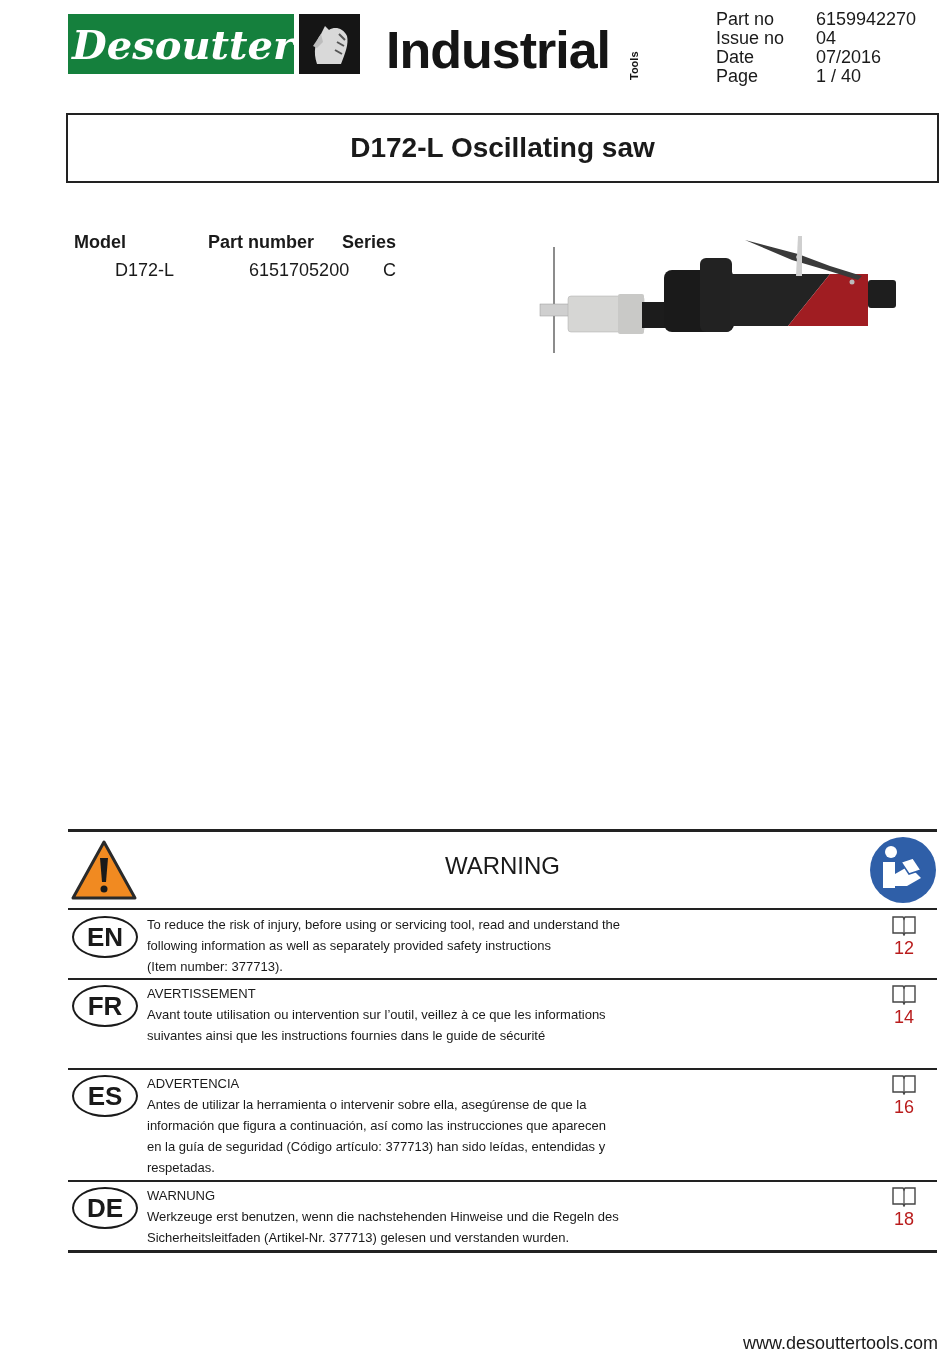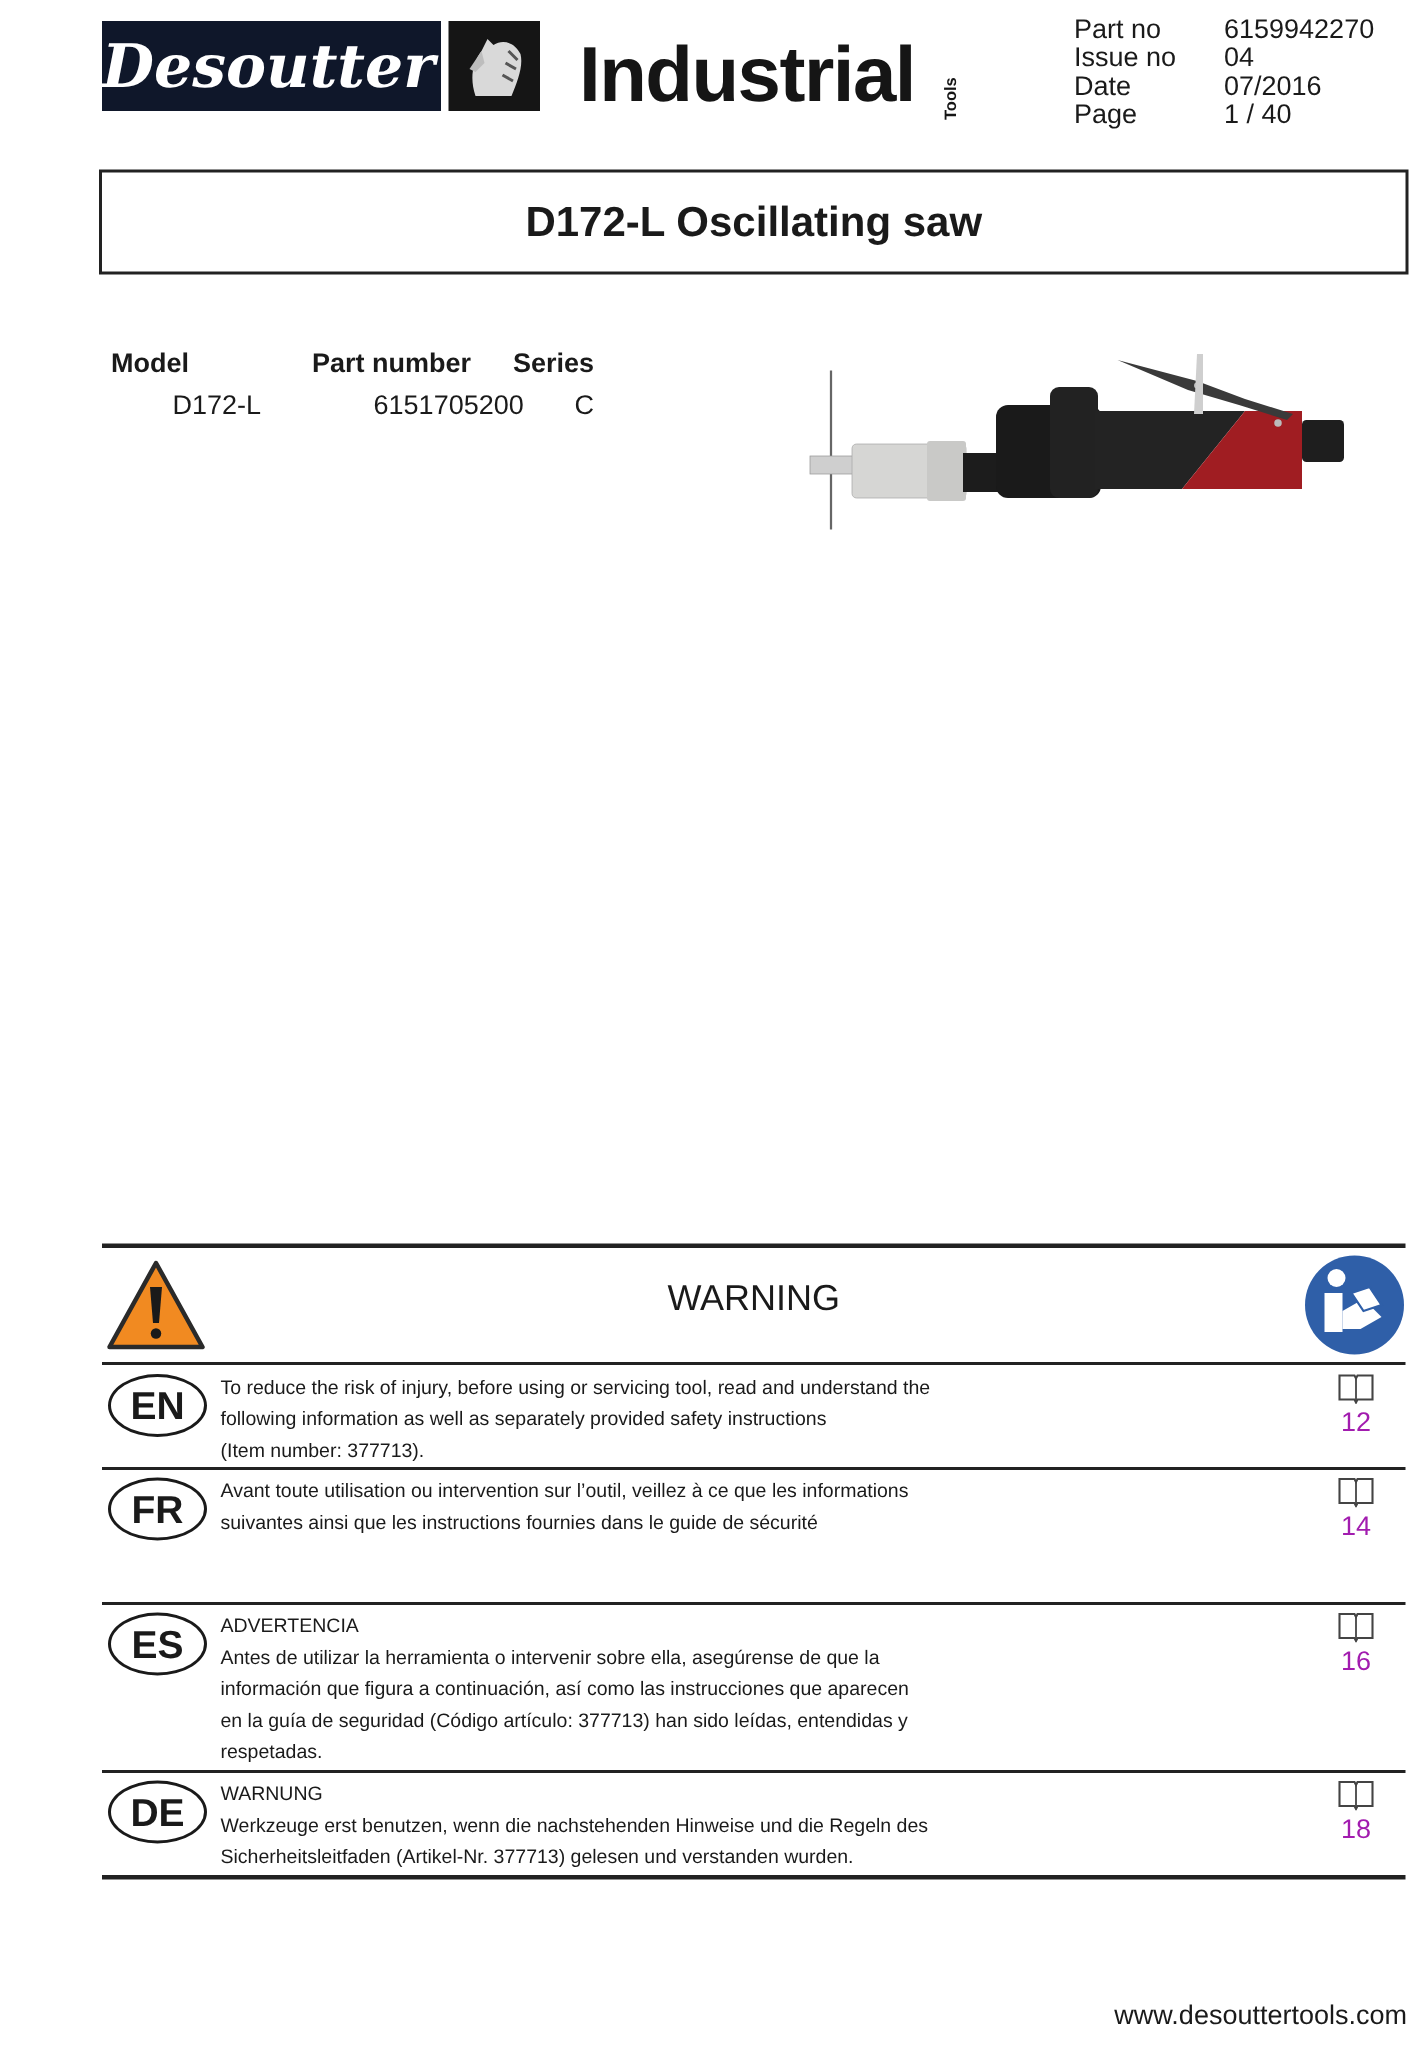--- a/index.html
+++ b/index.html
@@ -1,22 +1,22 @@
 <!DOCTYPE html>
 <html><head>
 <meta charset="utf-8">
 <style>
   html, body { margin:0; padding:0; background:#ffffff; }
   body { width:950px; height:1364px; position:relative; overflow:hidden;
          font-family:"Liberation Sans", sans-serif; color:#1a1a1a; }
   .abs { position:absolute; }
 
   
-  .brand-red { left:68px; top:14px; width:226px; height:60px; background:#0f172a;
-               display:flex; align-items:center; justify-content:flex-start; }
+  .brand-red { left:68px; top:14px; width:226px; height:60px; background:#15803d;
+               display:flex; align-items:center; justify-content:flex-end; }
   .brand-red span { font-family:"DejaVu Serif", serif; font-style:italic; font-weight:bold;
                color:#ffffff; font-size:40px; letter-spacing:0px; }
   .brand-horse { left:299px; top:14px; width:61px; height:60px; background:#151515; }
   .industrial { left:386px; top:22px; font-family:"Liberation Sans", sans-serif; font-weight:bold;
                font-size:52px; color:#151515; letter-spacing:-1px; line-height:56px; }
   .tools-vert { left:624px; top:32px; width:20px; height:42px; }
   .tools-vert span { display:block; transform:rotate(-90deg) translate(-8px, 0px); transform-origin:left top;
                position:absolute; left:4px; top:40px; font-weight:bold; font-size:11px; color:#151515; }
 
   
@@ -44,21 +44,21 @@
   .hr { position:absolute; left:68px; width:869px; background:#222; }
   .warn-title { left:68px; top:852px; width:869px; text-align:center; font-size:24px; font-weight:normal; color:#1a1a1a; }
   .tri { left:70px; top:838px; width:68px; height:64px; }
   .readman { left:869px; top:836px; width:68px; height:68px; }
 
   .lang-row { position:absolute; left:68px; width:869px; }
   .lang-badge { position:absolute; left:4px; width:62px; height:38px; border:2px solid #1a1a1a; border-radius:50%;
                 display:flex; align-items:center; justify-content:center; font-weight:bold; font-size:26px; }
   .lang-text { position:absolute; left:79px; width:700px; font-size:13px; line-height:21px; color:#1a1a1a; }
   .lang-text .heading { display:block; }
-  .lang-ref { position:absolute; left:818px; width:36px; text-align:center; font-size:18px; color:#a21caf; }
+  .lang-ref { position:absolute; left:818px; width:36px; text-align:center; font-size:18px; color:#b91c1c; }
   .book { display:block; margin:0 auto 2px auto; width:26px; height:22px; }
 
   .footer-url { right:12px; top:1333px; font-size:18px; color:#1a1a1a; }
 </style>
 </head>
 <body>
 
 <div class="abs brand-red">
   <span>Desoutter</span>
 </div>
@@ -172,20 +172,21 @@
       <line x1="13" y1="5" x2="13" y2="20" stroke="#444" stroke-width="1.2"></line>
     </svg>
     <span>12</span>
   </div>
 </div>
 <div class="hr" style="top:978px; height:2px;"></div>
 
 <div class="lang-row" style="top:980px; height:88px;">
   <div class="lang-badge" style="top:5px;">FR</div>
   <div class="lang-text" style="top:3px;">
+    <span class="heading">AVERTISSEMENT</span>
     <span class="heading">Avant toute utilisation ou intervention sur l’outil, veillez à ce que les informations</span>
     <span class="heading">suivantes ainsi que les instructions fournies dans le guide de sécurité</span>
   </div>
   <div class="lang-ref" style="top:3px;">
     <svg class="book" viewBox="0 0 26 22">
       <path d="M2 3 L12 3 L13 5 L14 3 L24 3 L24 19 L14 19 L13 21 L12 19 L2 19 Z" fill="none" stroke="#444" stroke-width="1.4"></path>
       <line x1="13" y1="5" x2="13" y2="20" stroke="#444" stroke-width="1.2"></line>
     </svg>
     <span>14</span>
   </div>

